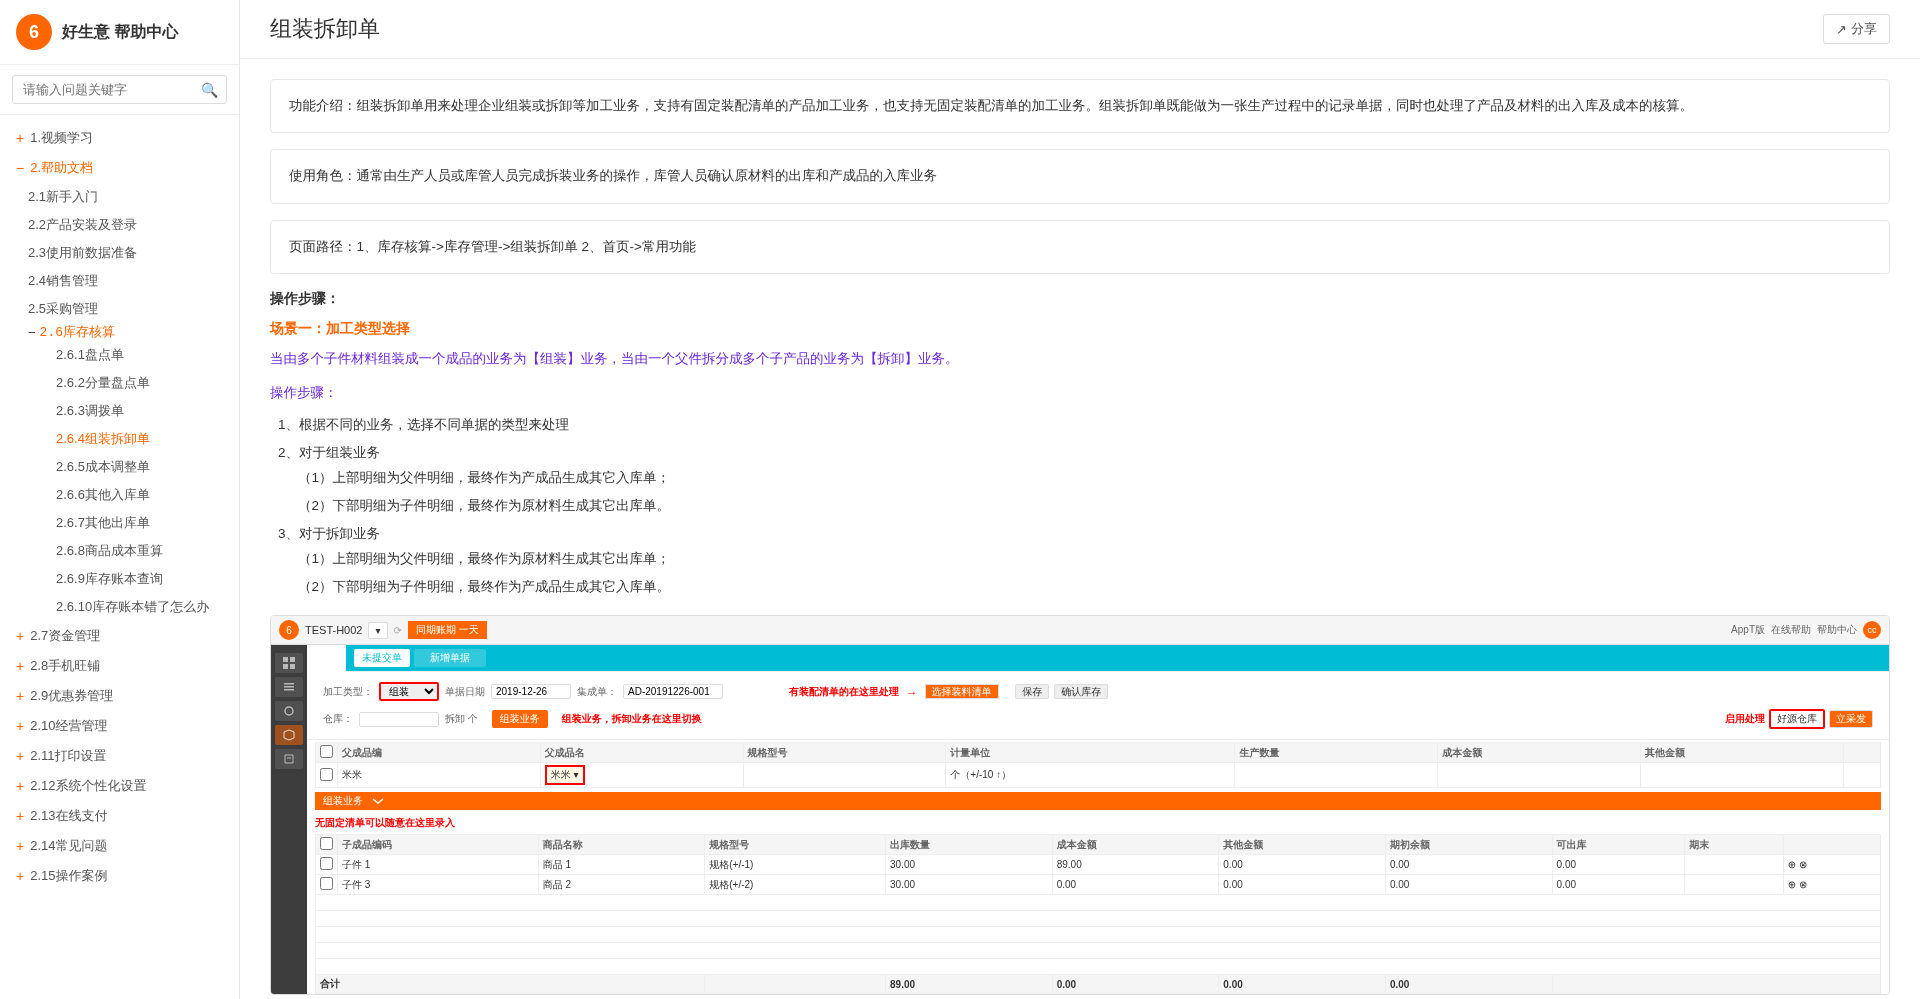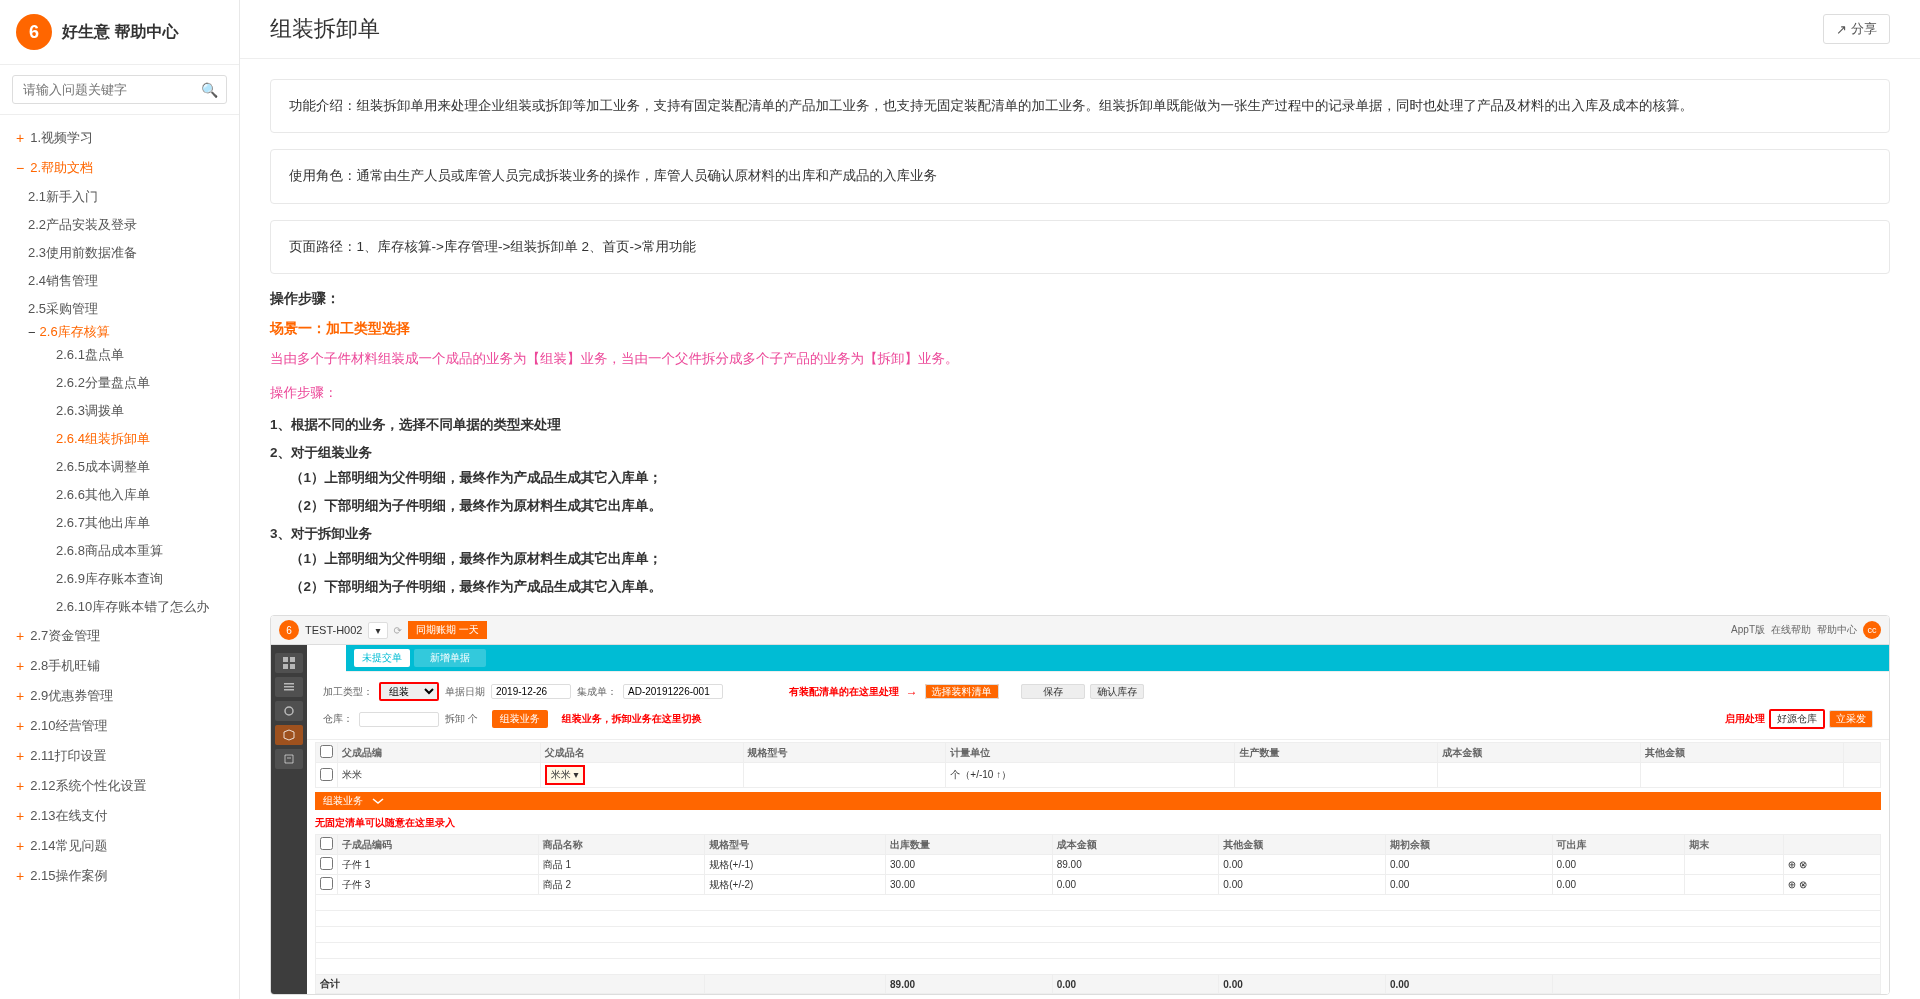--- a/index.html
+++ b/index.html
@@ -141,25 +141,25 @@
     }
     .subsection-heading {
       font-size: 14px;
       font-weight: bold;
       color: #f60;
       margin: 12px 0 8px 0;
     }
     .text-block {
       font-size: 13.5px;
       line-height: 1.9;
-      color: #ec4899;
+      color: #6d28d9;
       margin-bottom: 8px;
     }
     .steps-list {
-      font-weight: bold;
+      margin-left: 8px;
     }
     .steps-list li {
       margin-bottom: 4px;
       font-size: 13.5px;
       line-height: 1.8;
       list-style: none;
     }
     .sub-steps {
       margin-left: 20px;
     }
@@ -291,21 +291,21 @@
     </div>
     <div class="nav-sub">
       <span class="nav-sub-item">2.1新手入门</span>
       <span class="nav-sub-item">2.2产品安装及登录</span>
       <span class="nav-sub-item">2.3使用前数据准备</span>
       <span class="nav-sub-item">2.4销售管理</span>
       <span class="nav-sub-item">2.5采购管理</span>
 
       <div style="display:flex;align-items:center;">
         <span class="minus-icon" style="margin-right:4px;font-size:13px;">−</span>
-        <span style="font-size:13px;color:#f60;">2.6库存核算</span>
+        <span style="font-size:13px;color:#f60;font-family:Liberation Mono, monospace;">2.6库存核算</span>
       </div>
       <div class="nav-sub">
         <span class="nav-sub-item">2.6.1盘点单</span>
         <span class="nav-sub-item">2.6.2分量盘点单</span>
         <span class="nav-sub-item">2.6.3调拨单</span>
         <span class="nav-sub-item active-item">2.6.4组装拆卸单</span>
         <span class="nav-sub-item">2.6.5成本调整单</span>
         <span class="nav-sub-item">2.6.6其他入库单</span>
         <span class="nav-sub-item">2.6.7其他出库单</span>
         <span class="nav-sub-item">2.6.8商品成本重算</span>
@@ -472,21 +472,21 @@
                 </select>
                 <span class="ss-form-label">单据日期</span>
                 <input type="text" class="ss-form-input" value="2019-12-26" style="width: 70px;">
                 <span class="ss-form-label">集成单：</span>
                 <input type="text" class="ss-form-input" value="AD-20191226-001" style="width: 100px;">
 
                 <div style="position:relative;display:inline-block;margin-left:60px;">
                   <span style="color:red;font-size:10px;font-weight:bold;white-space:nowrap;">有装配清单的在这里处理</span>
                   <span style="color:red;font-size:12px;margin-left:4px;">→</span>
                   <span style="border:1px solid #ddd;border-radius:2px;padding:1px 6px;font-size:10px;background:#f60;color:#fff;margin-left:4px;cursor:pointer;">选择装料清单</span>
-                  <span style="border:1px solid #ddd;border-radius:2px;padding:1px 21px;font-size:10px;background:#eee;margin-left:20px;cursor:pointer;">保存</span>
+                  <span style="border:1px solid #ddd;border-radius:2px;padding:1px 6px;font-size:10px;background:#eee;margin-left:14px;cursor:pointer;">保存</span>
                   <span style="border:1px solid #ddd;border-radius:2px;padding:1px 6px;font-size:10px;background:#eee;margin-left:2px;cursor:pointer;">确认库存</span>
                 </div>
               </div>
               <div class="ss-form-row" style="position:relative;">
                 <span class="ss-form-label">仓库：</span>
                 <input type="text" class="ss-form-input" style="width: 60px;">
                 <span class="ss-form-label">拆卸 个</span>
                 <span style="background:#f60;color:#fff;border-radius:2px;padding:2px 8px;font-size:10px;margin-left:8px;cursor:pointer;">组装业务</span>
 
                 <span style="color:red;font-size:10px;font-weight:bold;margin-left:8px;white-space:nowrap;">组装业务，拆卸业务在这里切换</span>

